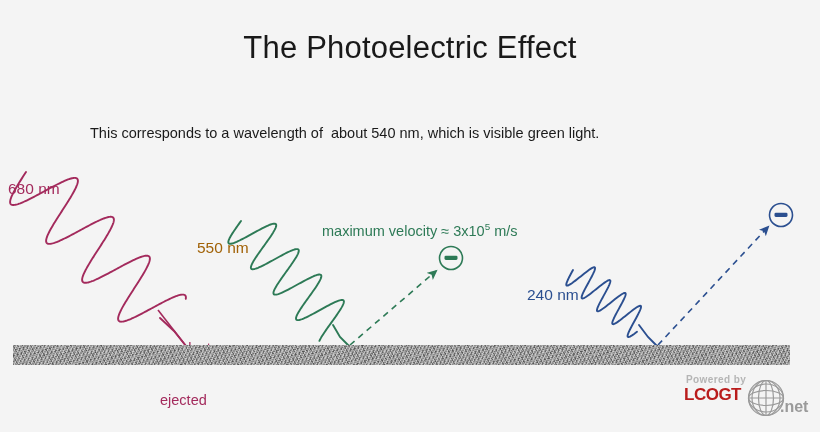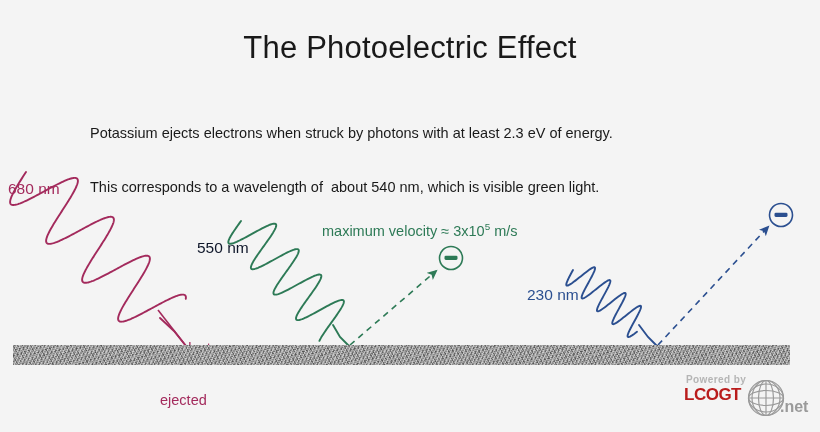--- a/index.html
+++ b/index.html
@@ -46,21 +46,21 @@
     top: 90px;
     font-size: 14.5px;
     color: #1a1a1a;
   }
   #subtitle-block div { line-height: 1.35; }
 
   .wave-label { font-size: 15.5px; margin-top: 32px; }
   .vel-label  { font-size: 14.5px; }
 
   #label-680 { left: 8px;  top: 148px; color: #a32a5c; }
-  #label-550 { left: 197px; top: 207px; color: #0f172a; }
+  #label-550 { left: 197px; top: 207px; color: #a16207; }
   #label-420 { left: 527px; top: 254px; color: #2b4f90; }
 
   #no-electron {
     left: 160px; top: 306px;
     color: #a32a5c;
     font-size: 14.5px;
   }
   #vel-green { left: 322px; top: 221px; color: #2d7a56; }
   #vel-blue  { left: 566px; top: 177px; color: #2b4f90; }
 
@@ -119,21 +119,20 @@
   }
 </style>
 </head>
 <body>
 
 <div id="canvas">
 
   <div class="txt" id="page-title">The Photoelectric Effect</div>
 
   <div class="txt" id="subtitle-block">
-    <div>Potassium ejects electrons when struck by photons with at least 2.3 eV of energy.</div>
     <div>This corresponds to a wavelength of  about 540 nm, which is visible green light.</div>
   </div>
 
   <svg id="diagram-svg" viewBox="0 0 820 432">
     <defs>
       <marker id="arrow-green" markerWidth="7" markerHeight="7" refX="5.2" refY="3" orient="auto">
         <path d="M0,0 L6.5,3 L0,6 L1.6,3 Z" fill="#2d7a56"></path>
       </marker>
       <marker id="arrow-blue" markerWidth="7" markerHeight="7" refX="5.2" refY="3" orient="auto">
         <path d="M0,0 L6.5,3 L0,6 L1.6,3 Z" fill="#2b4f90"></path>
@@ -165,21 +164,21 @@
     <g>
       <circle cx="781" cy="215" r="11.5" fill="none" stroke="#2b4f90" stroke-width="1.6"></circle>
       <rect x="774.5" y="212.7" width="13" height="4.2" rx="1.3" fill="#2b4f90"></rect>
     </g>
 
     <path fill="none" stroke="#a32a5c" stroke-width="1.6" d="M158,310 L186,346"></path>
   </svg>
 
   <div class="txt wave-label" id="label-680">680 nm</div>
   <div class="txt wave-label" id="label-550">550 nm</div>
-  <div class="txt wave-label" id="label-420">230 nm</div>
+  <div class="txt wave-label" id="label-420">240 nm</div>
 
   <div class="txt" id="no-electron">
     <div>no electron</div>
     <div>ejected</div>
   </div>
 
   <div class="txt vel-label" id="vel-green"><span>maximum velocity ≈ 3x10</span><span class="sup">5</span><span> m/s</span></div>
 
 
   <div id="metal-surface"></div>

